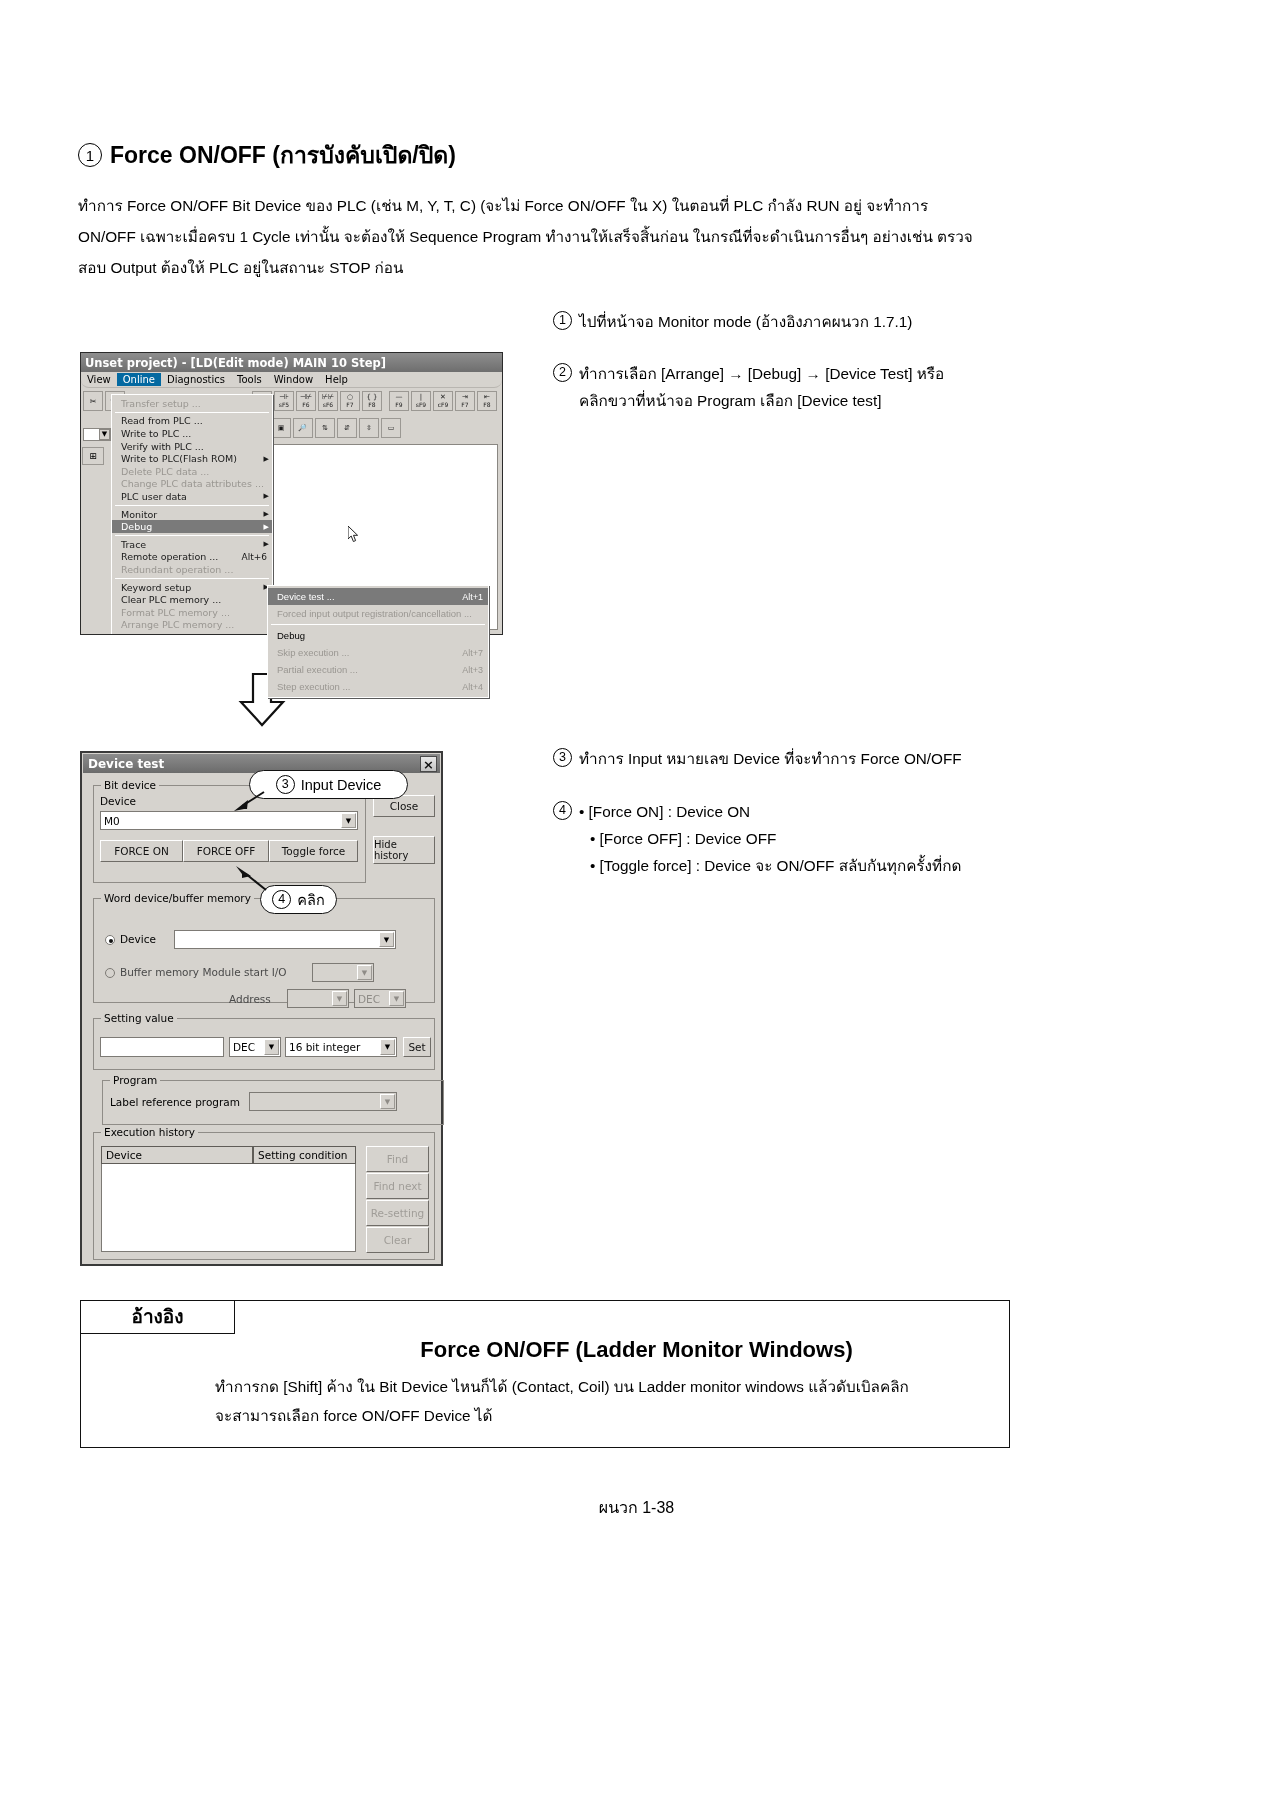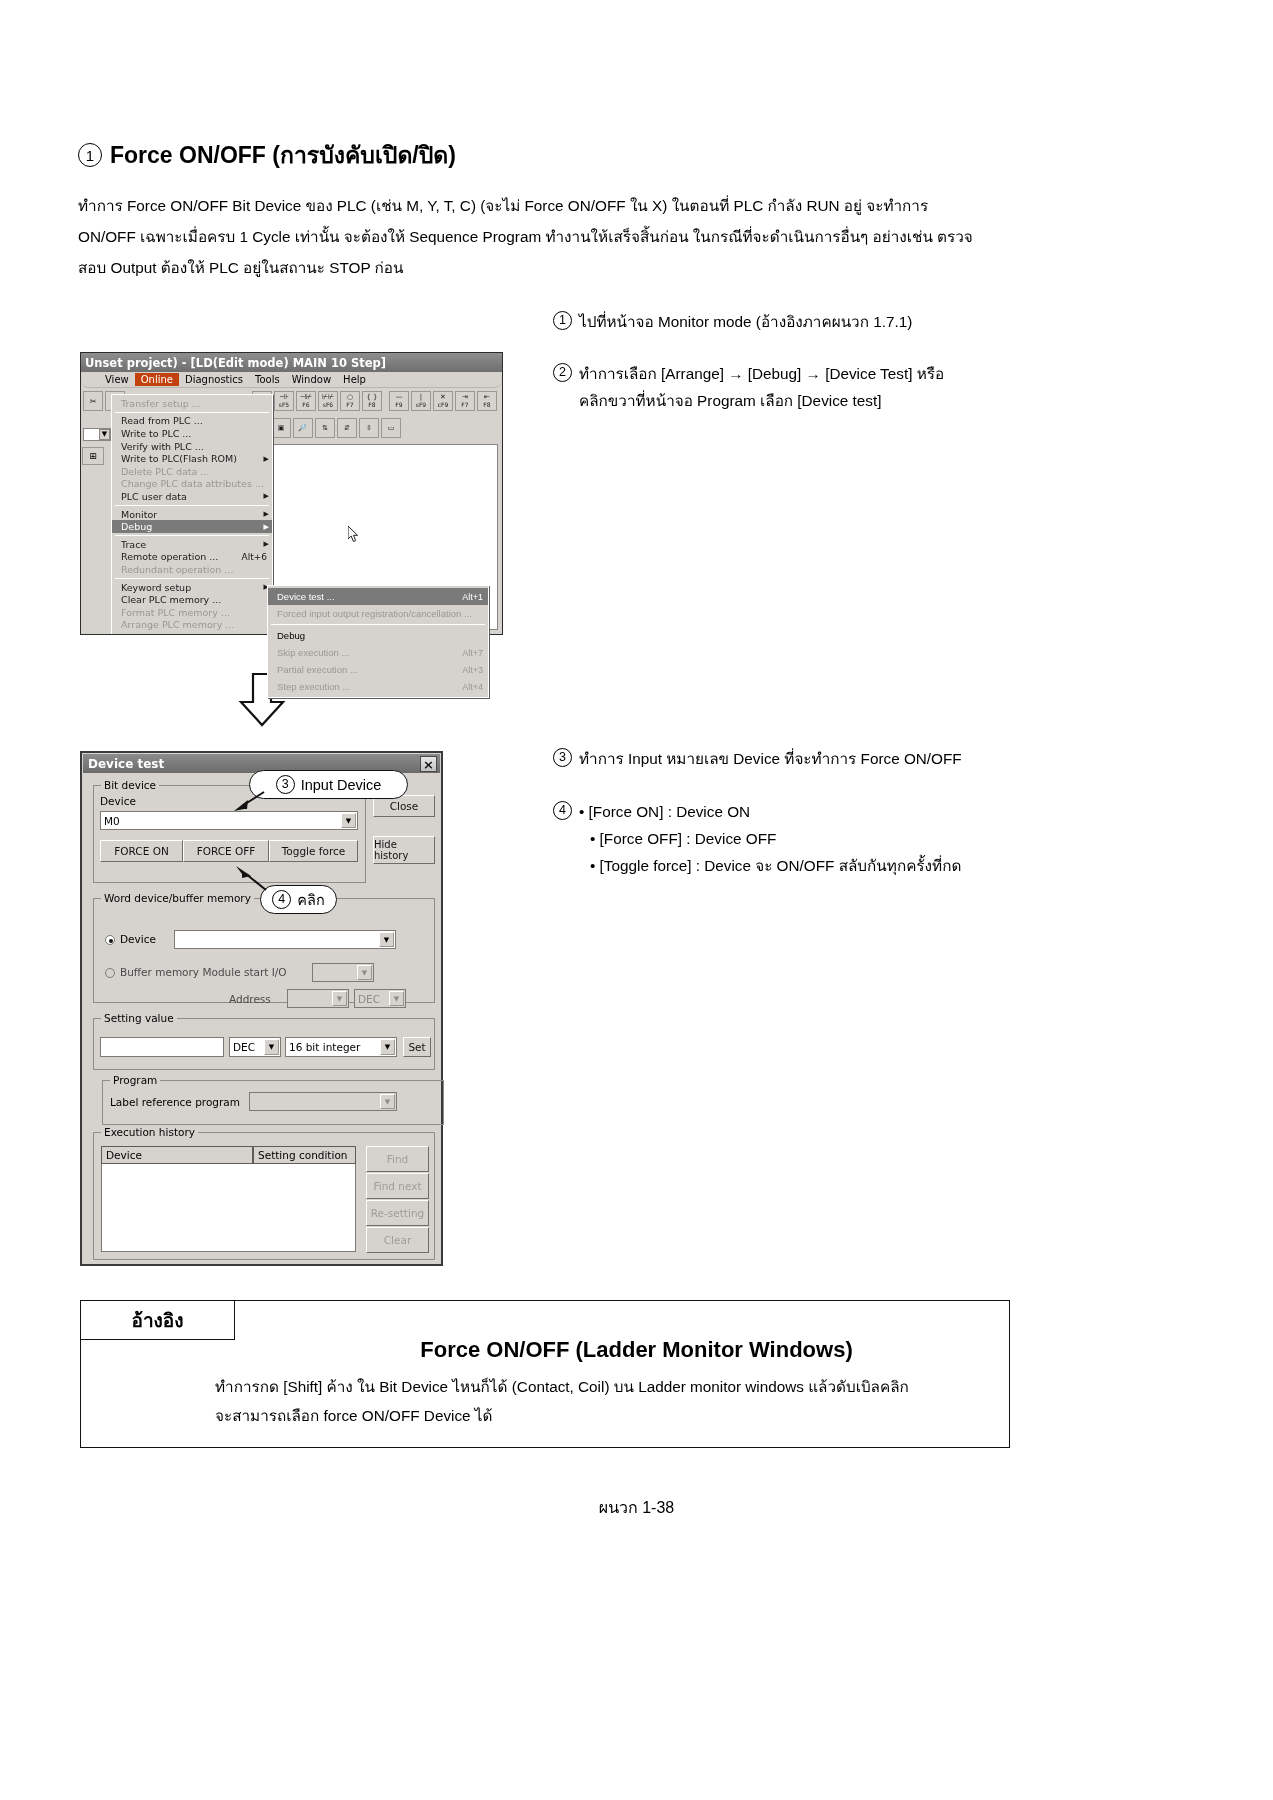--- a/index.html
+++ b/index.html
@@ -50,24 +50,24 @@
     font-family:"DejaVu Sans","Liberation Sans",sans-serif;
     overflow:hidden;
   }
   .plc-title {
     height:19px; background:linear-gradient(180deg,#8e8e8e,#6e6e6e);
     color:#fff; font-size:11.5px; font-weight:bold;
     display:flex; align-items:center; padding-left:4px; white-space:nowrap;
   }
   .plc-menubar {
     height:16px; background:#d6d3ce; display:flex; align-items:center;
-    font-size:10px; gap:0px; padding-left:18px; border-bottom:1px solid #b8b5b0;border-radius:8px;
+    font-size:10px; gap:0px; padding-left:0; border-bottom:1px solid #b8b5b0;border-radius:8px;
   }
   .plc-menubar span { padding:1px 6px; white-space:nowrap; }
-  .plc-menubar span.active { background:#c2410c; color:#fff; }
+  .plc-menubar span.active { background:#0369a1; color:#fff; }
 
   .plc-toolbar {
     height:26px; background:#d6d3ce; display:flex; align-items:center;
     gap:2px; padding-left:2px; position:relative;
   }
   .tb-ico {
     width:20px; height:20px; border:1px solid #9b9893; background:#d6d3ce;
     display:flex; flex-direction:column; align-items:center; justify-content:center;
     font-size:7px; line-height:7px; color:#1a1a1a;
   }
@@ -156,23 +156,23 @@
   
   .callout {
     position:absolute; background:#fff; border:1.6px solid #111; border-radius:16px;
     display:flex; align-items:center; justify-content:center; gap:6px;
     font-size:14.5px; font-family:"Liberation Sans",sans-serif;
   }
 
   
   .refbox { position:absolute; left:80px; top:1300px; width:930px; height:148px; border:1.6px solid #111; }
   .reftab {
-    position:absolute; left:80px; top:1300px; width:155px; height:40px;
+    position:absolute; left:80px; top:1300px; width:155px; height:34px;
     border:1.6px solid #111; background:#fff;
-    display:flex; align-items:center; justify-content:center;
+    display:flex; justify-content:center;
     font-size:19px; font-weight:bold;
   }
   .reftitle { position:absolute; left:0; right:0; top:1337px; text-align:center; font-size:22px; font-weight:bold; }
   .reftext { position:absolute; left:215px; top:1372px; font-size:15.3px; line-height:29px; }
 
   .footer { position:absolute; left:0; right:0; top:1495px; text-align:center; font-size:16px; }
 </style>
 </head>
 <body>
 

